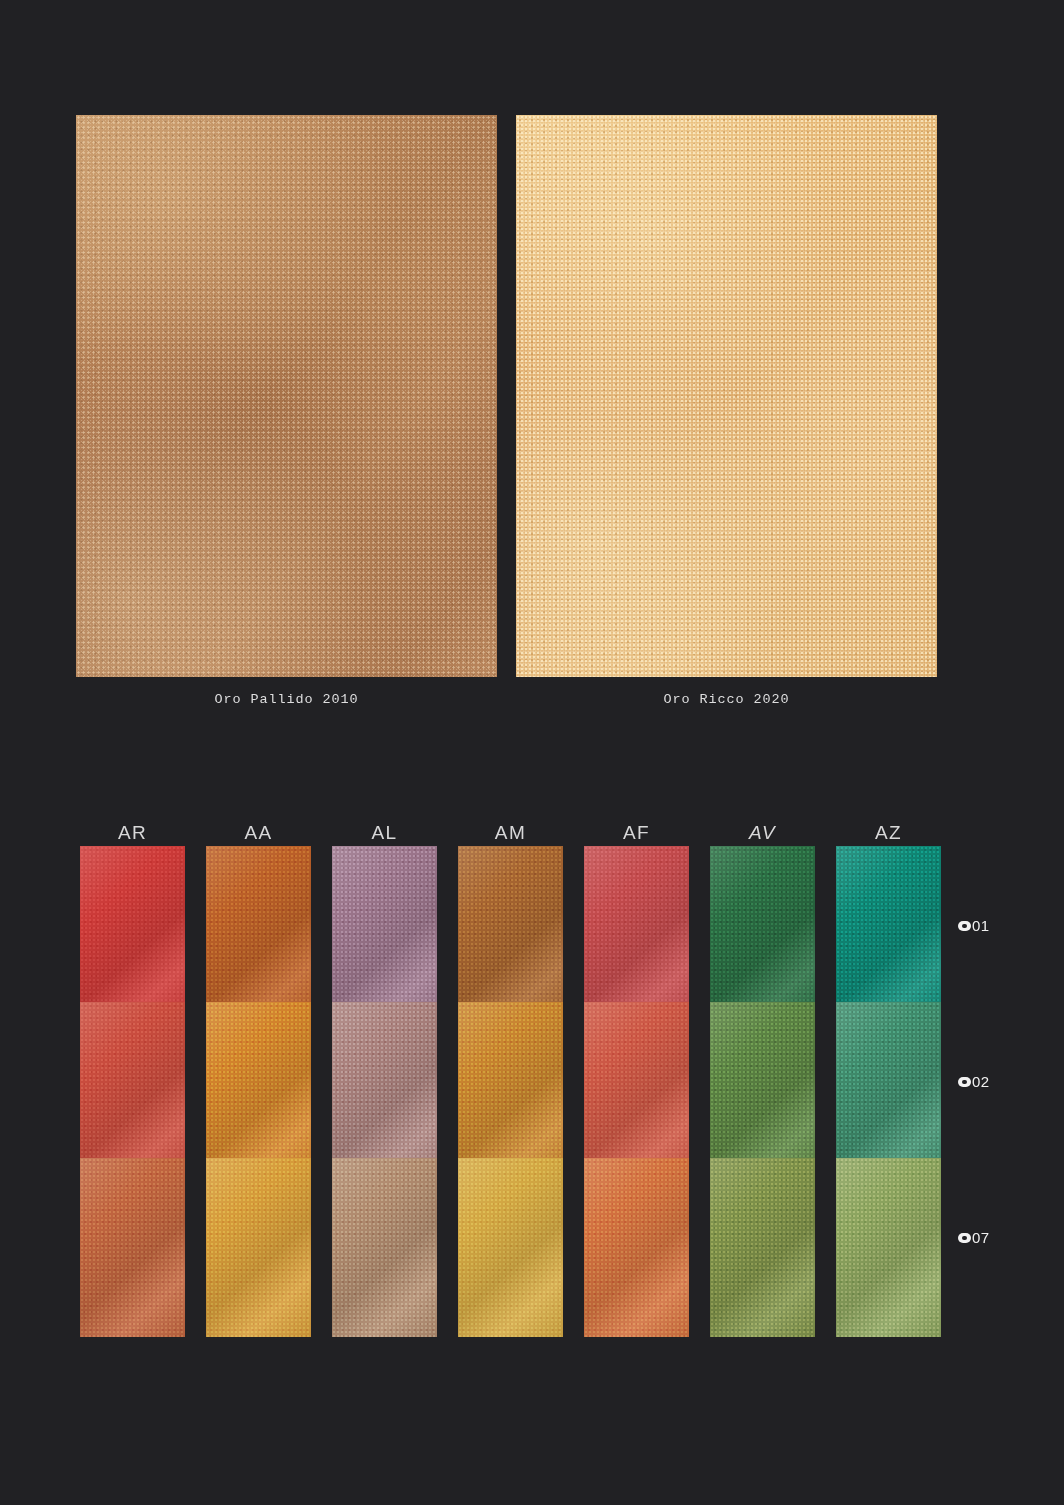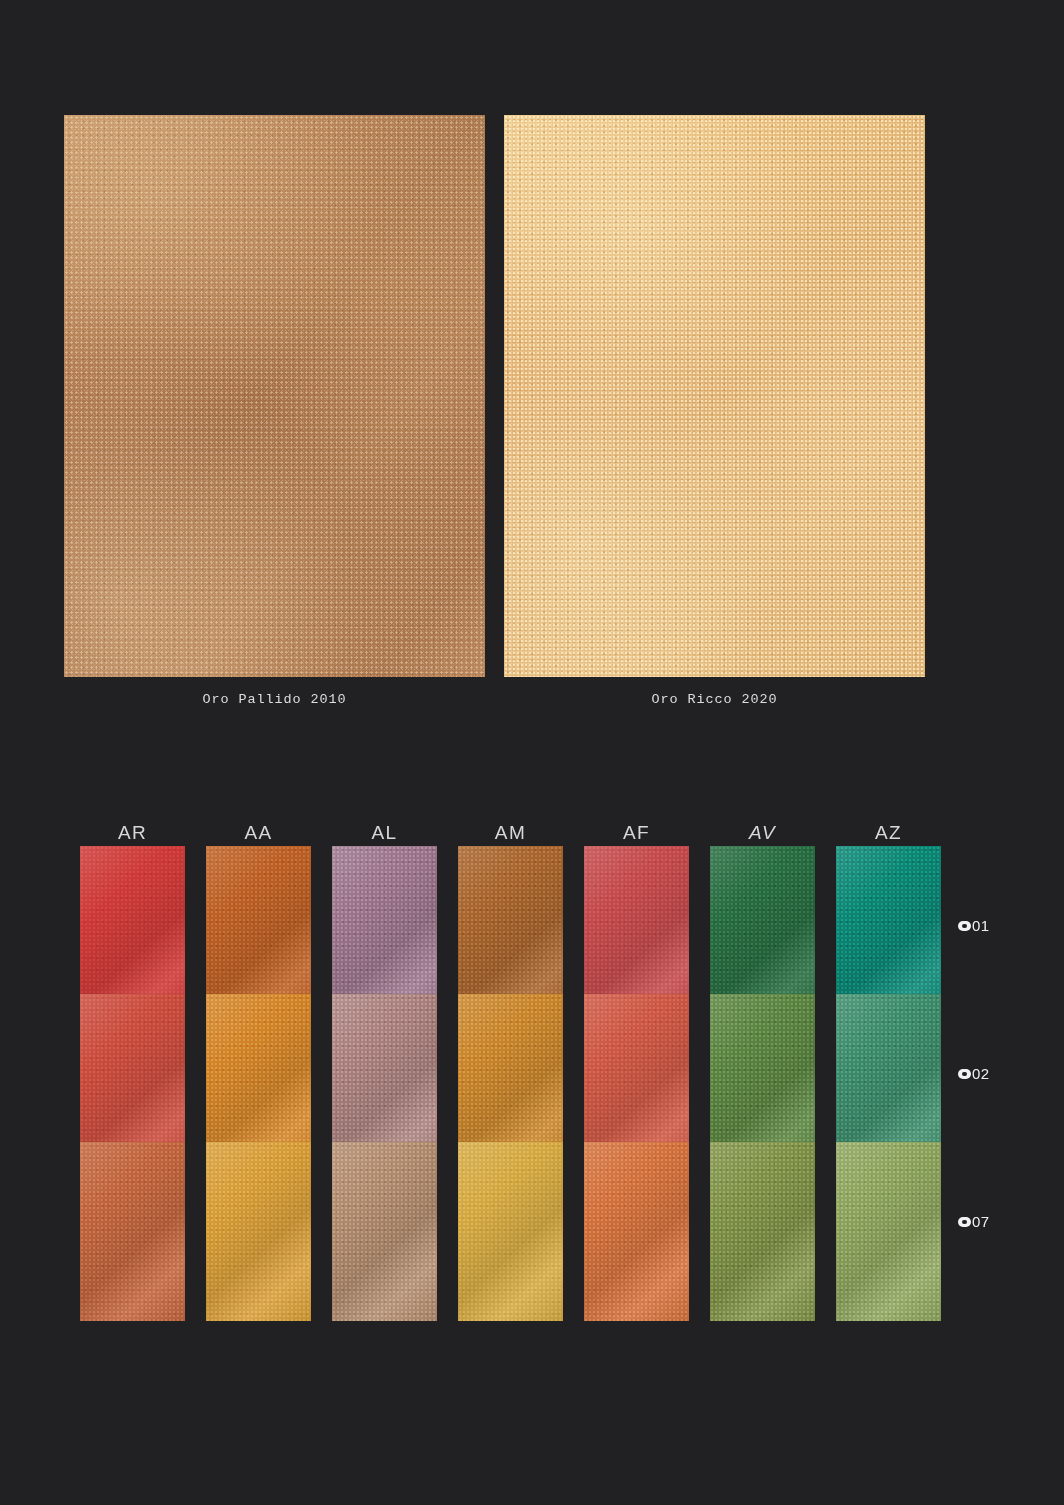--- a/index.html
+++ b/index.html
@@ -13,21 +13,21 @@
     height: 1505px;
     position: relative;
     overflow: hidden;
     font-family: "Liberation Sans", sans-serif;
     color: #e8e8e8;
   }
 
   
   #feature-panels {
     position: absolute;
-    left: 64px;
+    left: 76px;
     top: 115px;
     width: 791px;
     height: 562px;
     font-family: Liberation Mono, monospace;
   }
   .feature-panel {
     position: absolute;
     top: 0;
     width: 421px;
     height: 562px;
@@ -121,21 +121,21 @@
     font-size: 19px;
     letter-spacing: 1.4px;
     color: #d8d8d9;
   }
 
   .matrix-row {
     position: relative;
     height: 140px;
     margin-top: 0;
   }
-  .matrix-row + .matrix-row { margin-top: 8px; }
+  .matrix-row + .matrix-row { margin-top: 16px; }
 
   .cell {
     position: absolute;
     top: 0;
     width: 105px;
     height: 179px;
     overflow: hidden;
   }
   .cell-fill {
     position: absolute;

